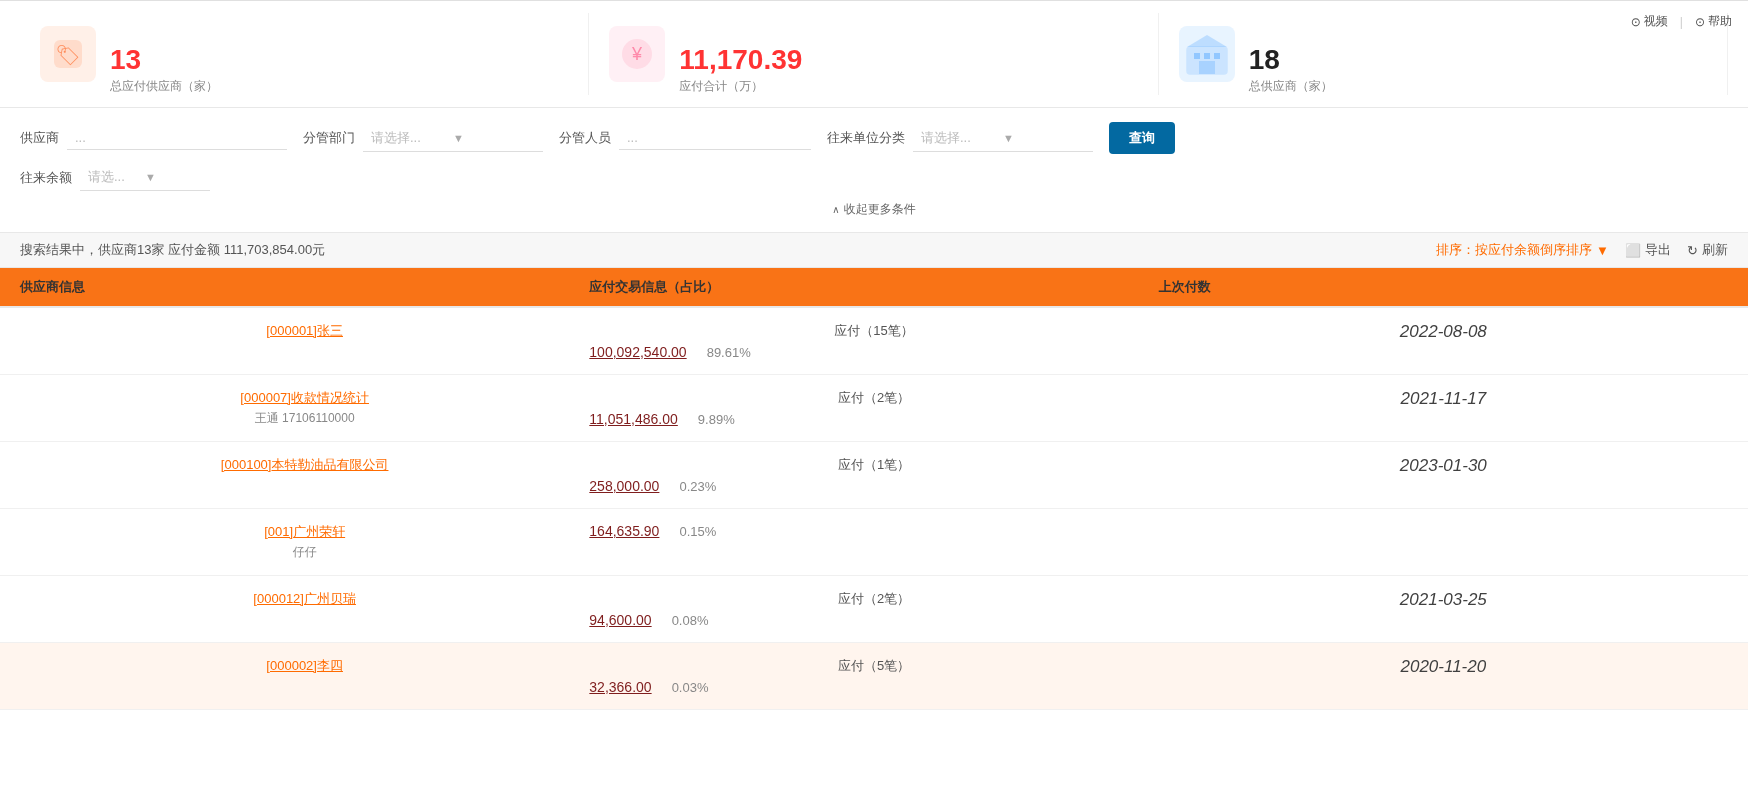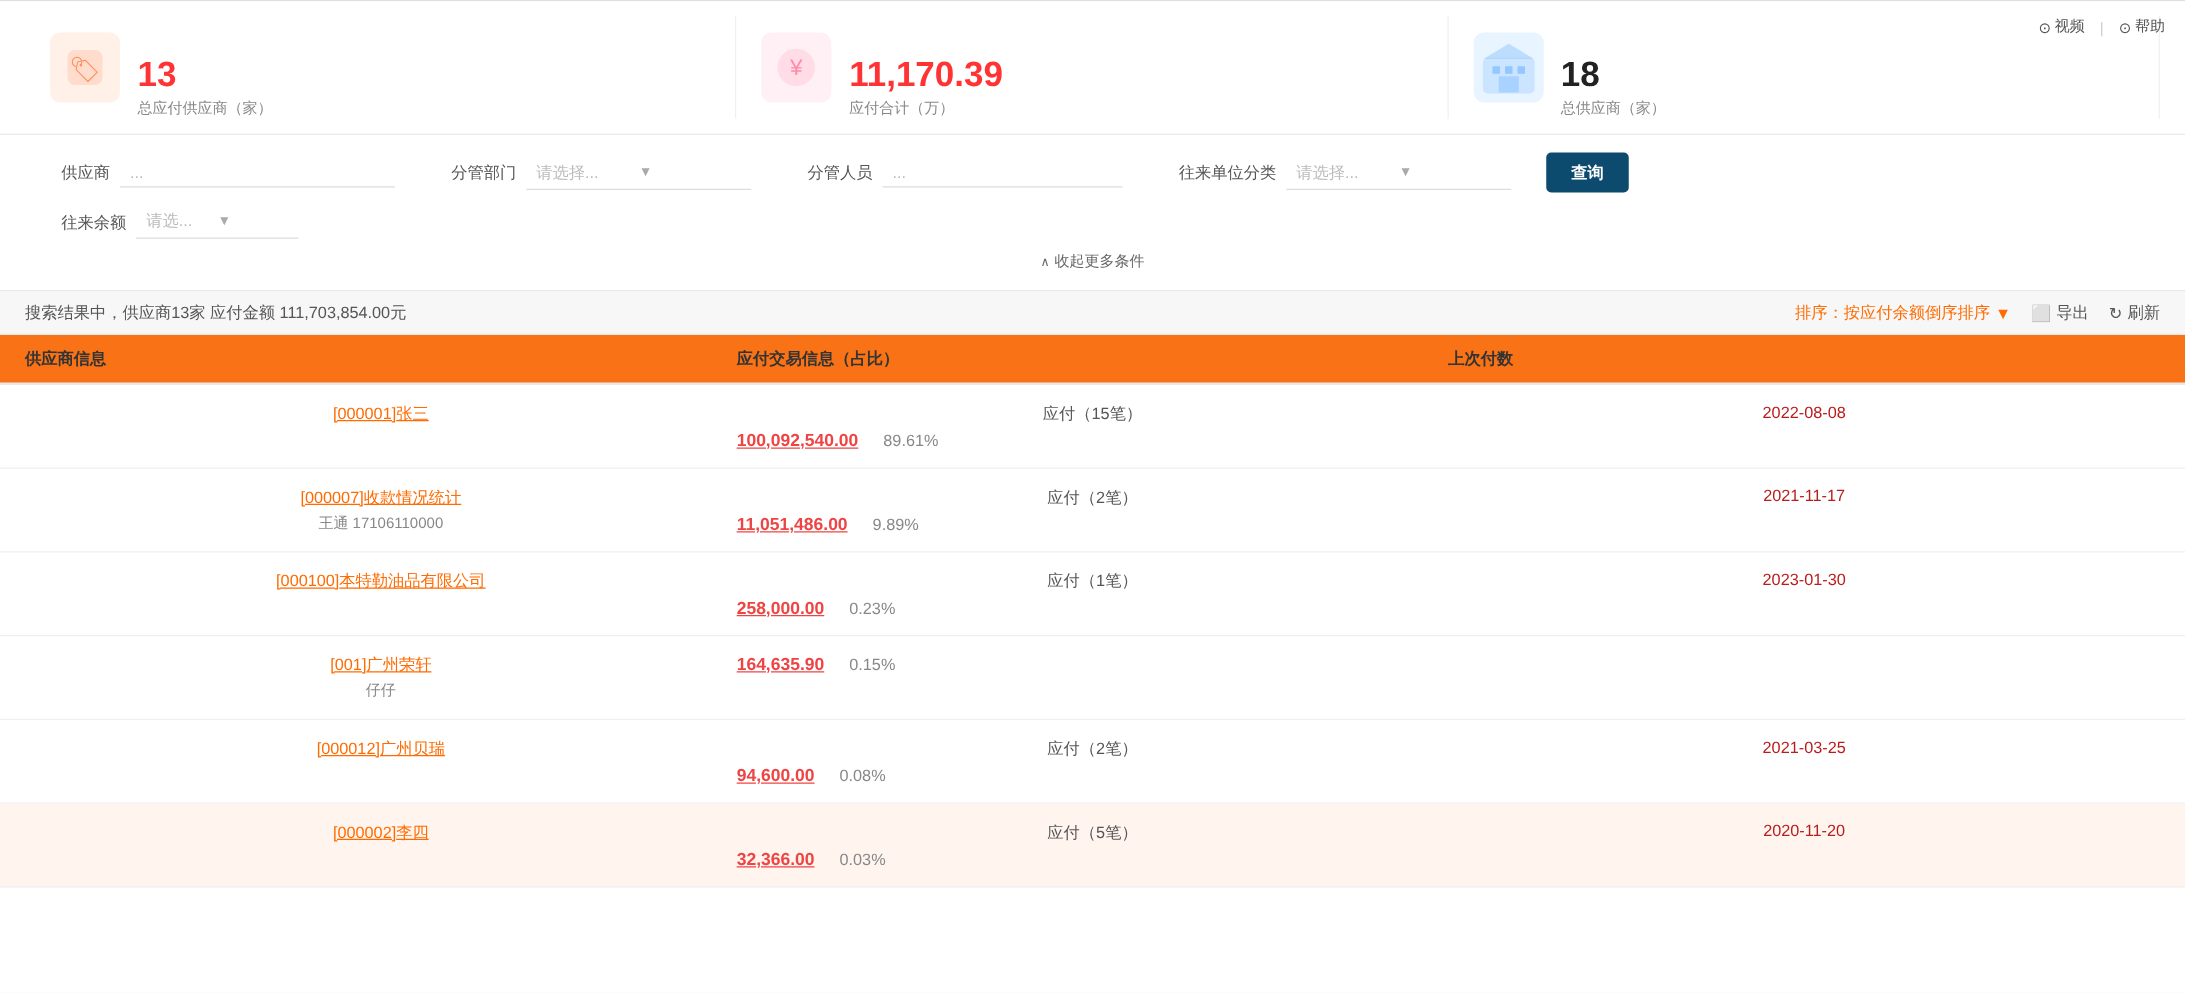--- a/index.html
+++ b/index.html
@@ -45,35 +45,35 @@
     }
     .header-actions span { cursor: pointer; display: flex; align-items: center; gap: 3px; }
 
     
     .filter-area {
       background: #fff; padding: 14px 20px; border-bottom: 1px solid #e8e8e8;
     }
     .filter-row { display: flex; align-items: center; gap: 16px; margin-bottom: 10px; flex-wrap: wrap; }
     .filter-row:last-child { margin-bottom: 0; }
     .filter-item { display: flex; align-items: center; gap: 8px; }
-    .filter-label { font-size: 13px; color: #555; white-space: nowrap; margin-left: 29px; }
+    .filter-label { font-size: 13px; color: #555; white-space: nowrap; }
     .filter-input {
       border: none; border-bottom: 1px solid #ddd; padding: 4px 8px; font-size: 13px;
       color: #333; outline: none; min-width: 160px; background: transparent;
     }
     .filter-input::placeholder { color: #bbb; }
     .filter-select-wrap {
       display: flex; align-items: center; border-bottom: 1px solid #ddd;
       min-width: 180px; padding: 4px 8px; cursor: pointer;
     }
     .filter-select-wrap span { flex: 1; color: #bbb; font-size: 13px; }
     .filter-select-wrap .arrow { color: #aaa; font-size: 11px; }
     .btn-query {
-      background: #0c4a6e; color: #fff; border: none; padding: 7px 20px;
-      border-radius: 4px; cursor: pointer; font-size: 13px; font-weight: bold; margin-left: 12px;
+      background: #0369a1; color: #fff; border: none; padding: 7px 20px;
+      border-radius: 4px; cursor: pointer; font-size: 13px; font-weight: bold;
     }
     .collapse-btn {
       display: flex; align-items: center; justify-content: center; gap: 4px;
       cursor: pointer; color: #666; font-size: 12px; margin: 4px auto 0;
       width: fit-content;
     }
     .collapse-btn .arrow-up { font-size: 10px; }
 
     
     .results-bar {
@@ -95,24 +95,24 @@
     .table-row {
       display: grid; grid-template-columns: 1fr 1fr 1fr;
       padding: 14px 20px; border-bottom: 1px solid #f0f0f0;
       align-items: start; cursor: pointer; text-align: center;
     }
     .table-row.highlighted { background: #fff5ee; }
     .supplier-link { color: #ff6b00; text-decoration: underline; cursor: pointer; font-size: 13px; }
     .supplier-sub { color: #888; font-size: 12px; margin-top: 3px; }
     .tx-info { display: flex; flex-direction: column; gap: 4px; }
     .tx-label { color: #555; font-size: 13px; }
-    .tx-amount { color: #ef4444; font-size: 14px; font-weight: bold; text-decoration: underline; cursor: pointer; }
+    .tx-amount { color: #7f1d1d; font-size: 14px; font-weight: normal; text-decoration: underline; cursor: pointer; }
     .tx-row { display: flex; align-items: center; gap: 20px; }
     .tx-percent { color: #888; font-size: 13px; }
-    .last-pay { color: #b91c1c; font-size: 13px; }
+    .last-pay { color: #404040; font-size: 17px; font-style: italic; }
 
     
     .content-wrapper { overflow-y: auto; height: calc(794px - 36px - 82px - 80px - 36px - 36px); }
     .content-wrapper::-webkit-scrollbar { width: 6px; }
     .content-wrapper::-webkit-scrollbar-track { background: #f0f0f0; }
     .content-wrapper::-webkit-scrollbar-thumb { background: #ccc; border-radius: 3px; }
 
     
     .page-wrapper { width: 1748px; height: 794px; overflow: hidden; display: flex; flex-direction: column; }
   </style>

